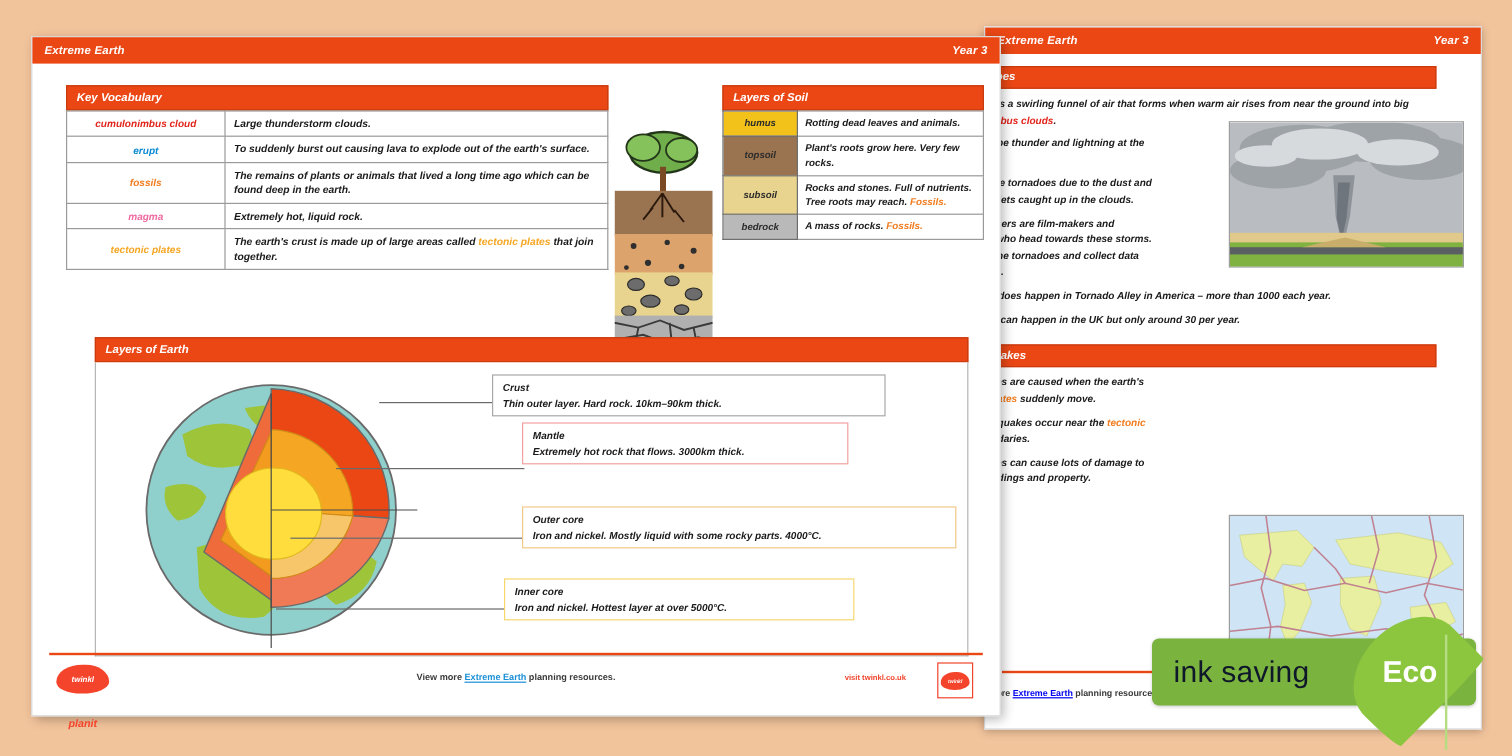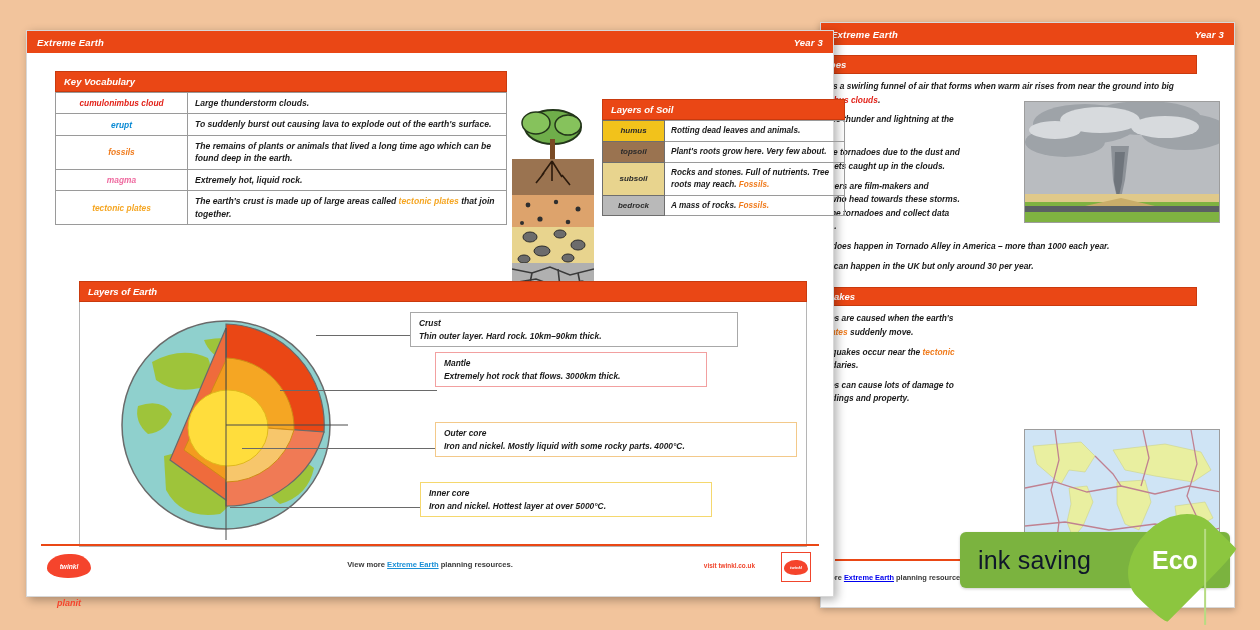--- a/index.html
+++ b/index.html
@@ -72,21 +72,21 @@
   .c-amber  { color: #f5a623; }
 
   
   #soil-pic {
     position: absolute; left: 485px; top: 72px;
     width: 82px; height: 190px;
     overflow: hidden; background: #fff;
   }
 
   
-  #soil-wrap { position: absolute; left: 575px; top: 40px; width: 243px; margin-top: 28px; }
+  #soil-wrap { position: absolute; left: 575px; top: 40px; width: 218px; }
   #soil-wrap td { font-size: 8.2px; padding: 4px 6px; }
   #soil-wrap td.lbl {
     width: 62px; text-align: center; font-size: 8px;
     color: #2b2b2b; border-color: #6e6e6e; font-style: italic;
   }
   .soil-humus   { background: #f2c21b; }
   .soil-topsoil { background: #9a7350; }
   .soil-subsoil { background: #e8d48e; }
   .soil-bedrock { background: #b9b9b9; }
 
@@ -391,21 +391,21 @@
     <div id="soil-wrap">
       <div class="sechead">Layers of Soil</div>
       <table>
         <tbody>
           <tr>
             <td class="lbl soil-humus">humus</td>
             <td>Rotting dead leaves and animals.</td>
           </tr>
           <tr>
             <td class="lbl soil-topsoil">topsoil</td>
-            <td>Plant's roots grow here. Very few about.</td>
+            <td>Plant's roots grow here. Very few rocks.</td>
           </tr>
           <tr>
             <td class="lbl soil-subsoil">subsoil</td>
             <td><span>Rocks and stones. Full of nutrients. Tree roots may reach. </span><span class="c-orange">Fossils.</span></td>
           </tr>
           <tr>
             <td class="lbl soil-bedrock">bedrock</td>
             <td><span>A mass of rocks. </span><span class="c-orange">Fossils.</span></td>
           </tr>
         </tbody>

